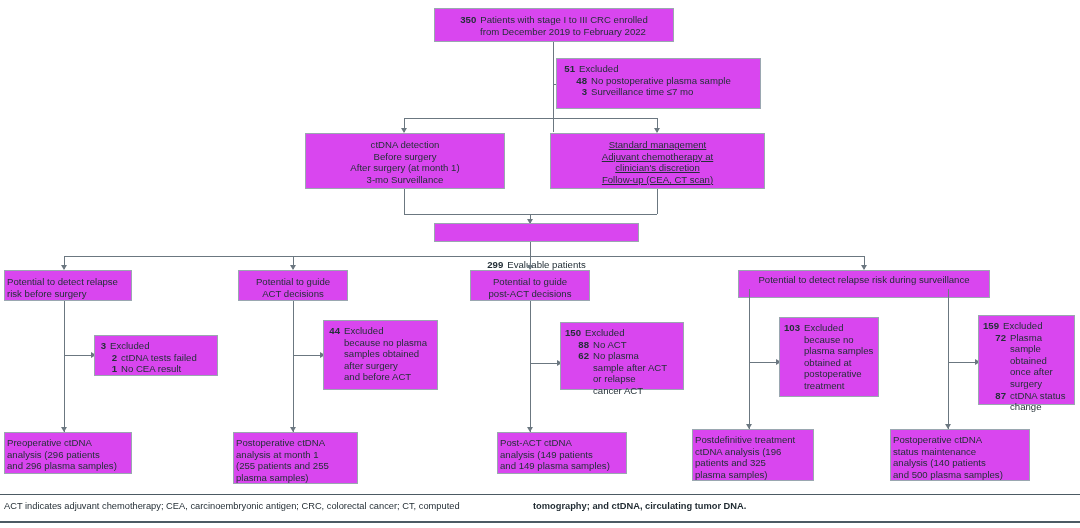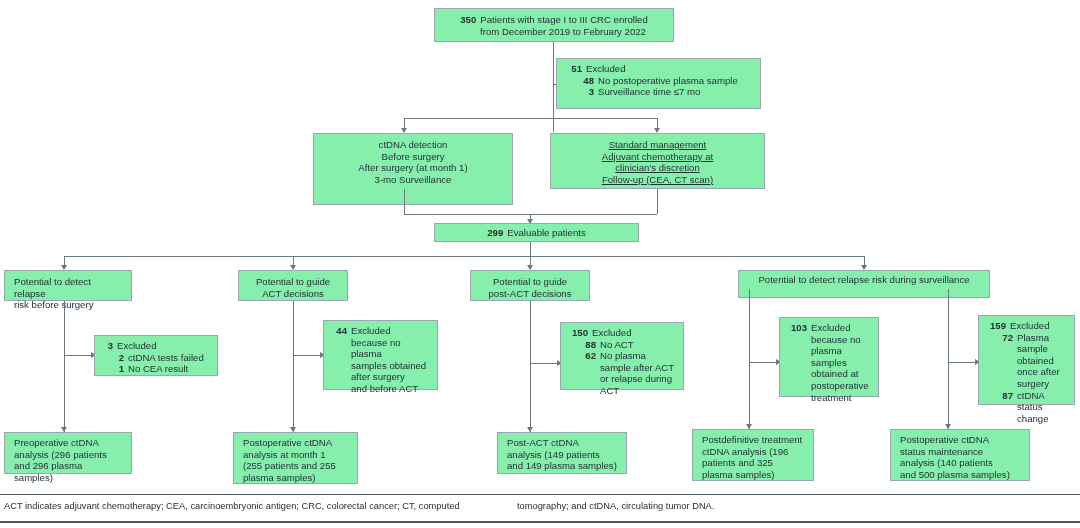--- a/index.html
+++ b/index.html
@@ -9,26 +9,26 @@
     font-family:"Liberation Sans", sans-serif;
     color:#2b3a42;
     overflow:hidden;
   }
   #stage{position:relative;width:1080px;height:528px;}
 
   
   .box{
     position:absolute;
     box-sizing:border-box;
-    background:#86efac;
+    background:#d946ef;
     border:1px solid #9aa7b0;
     font-size:9.6px;
     line-height:11.6px;
     color:#243038;
-    padding:4px 9px;
+    padding:4px 2px;
   }
   .box.center{text-align:center;}
 
   
   .frow{display:flex;align-items:flex-start;white-space:nowrap;}
   .frow .n{font-weight:bold;text-align:right;flex:0 0 auto;}
   .frow .t{margin-left:4px;white-space:normal;}
   .frow.wrapt .t{white-space:normal;}
   .indent{margin-left:12px;}
 
@@ -50,21 +50,21 @@
   }
 
   
   #footrule{position:absolute;left:0;top:494px;width:1080px;height:1px;background:#4c5a63;}
   #footrule2{position:absolute;left:0;top:521px;width:1080px;height:2px;background:#4c5a63;}
   .foot{
     position:absolute;top:500px;font-size:9.3px;line-height:12px;color:#1f2a31;
     white-space:nowrap;
   }
   #foot-a{left:4px;}
-  #foot-b{left:517px;}
+  #foot-b{left:533px;font-weight:bold;}
 </style>
 </head>
 <body>
 
 <div id="stage">
 
   <div class="box center" id="enroll" style="left:434px;top:8px;width:240px;height:34px;padding-top:5px;">
     <div class="frow" style="justify-content:center;">
       <span class="n">350</span>
       <span class="t">Patients with stage I to III CRC enrolled</span>
@@ -91,42 +91,42 @@
       <span class="t">Surveillance time ≤7 mo</span>
     </div>
   </div>
 
   <div class="ln hl" style="left:404px;top:118px;width:253px;"></div>
   <div class="ln vl" style="left:404px;top:118px;height:14px;"></div>
   <div class="arw down" style="left:400.5px;top:128px;"></div>
   <div class="ln vl" style="left:657px;top:118px;height:14px;"></div>
   <div class="arw down" style="left:653.5px;top:128px;"></div>
 
-  <div class="box center" id="arm-ctdna" style="left:305px;top:133px;width:200px;height:72px;padding-top:5px;margin-left:8px;">
+  <div class="box center" id="arm-ctdna" style="left:305px;top:133px;width:200px;height:56px;padding-top:5px;">
     <div>ctDNA detection</div>
     <div>Before surgery</div>
     <div>After surgery (at month 1)</div>
     <div>3-mo Surveillance</div>
   </div>
 
   <div class="box center" id="arm-std" style="left:550px;top:133px;width:215px;height:56px;padding-top:5px;text-decoration:underline;">
     <div>Standard management</div>
     <div>Adjuvant chemotherapy at</div>
     <div>clinician's discretion</div>
     <div>Follow-up (CEA, CT scan)</div>
   </div>
 
   <div class="ln vl" style="left:404px;top:189px;height:25px;"></div>
   <div class="ln vl" style="left:657px;top:189px;height:25px;"></div>
   <div class="ln hl" style="left:404px;top:214px;width:253px;"></div>
   <div class="ln vl" style="left:530px;top:214px;height:10px;"></div>
   <div class="arw down" style="left:526.5px;top:219px;"></div>
 
   <div class="box center" id="evaluable" style="left:434px;top:223px;width:205px;height:19px;padding-top:3px;">
-    <div class="frow" style="justify-content:center;">
+    <div class="frow" style="justify-content:center;margin-top:32px;">
       <span class="n">299</span>
       <span class="t">Evaluable patients</span>
     </div>
   </div>
 
   <div class="ln vl" style="left:530px;top:242px;height:14px;"></div>
   <div class="ln hl" style="left:64px;top:256px;width:800px;"></div>
 
   <div class="ln vl" style="left:64px;top:256px;height:13px;"></div>
   <div class="arw down" style="left:60.5px;top:265px;"></div>
@@ -214,21 +214,21 @@
     <div class="frow">
       <span class="n" style="width:18px;">150</span>
       <span class="t">Excluded</span>
     </div>
     <div class="frow indent">
       <span class="n" style="width:14px;">88</span>
       <span class="t">No ACT</span>
     </div>
     <div class="frow indent wrapt">
       <span class="n" style="width:14px;">62</span>
-      <span class="t" style="max-width:74px;">No plasma sample after ACT or relapse during ACT</span>
+      <span class="t" style="max-width:74px;">No plasma sample after ACT or relapse cancer ACT</span>
     </div>
   </div>
 
   <div class="box" id="o3" style="left:464px;top:432px;width:130px;height:42px;margin-left:33px;">
     <div>Post-ACT ctDNA</div>
     <div>analysis (149 patients</div>
     <div>and 149 plasma samples)</div>
   </div>
 
   <div class="ln vl" style="left:749px;top:289px;height:140px;"></div>

